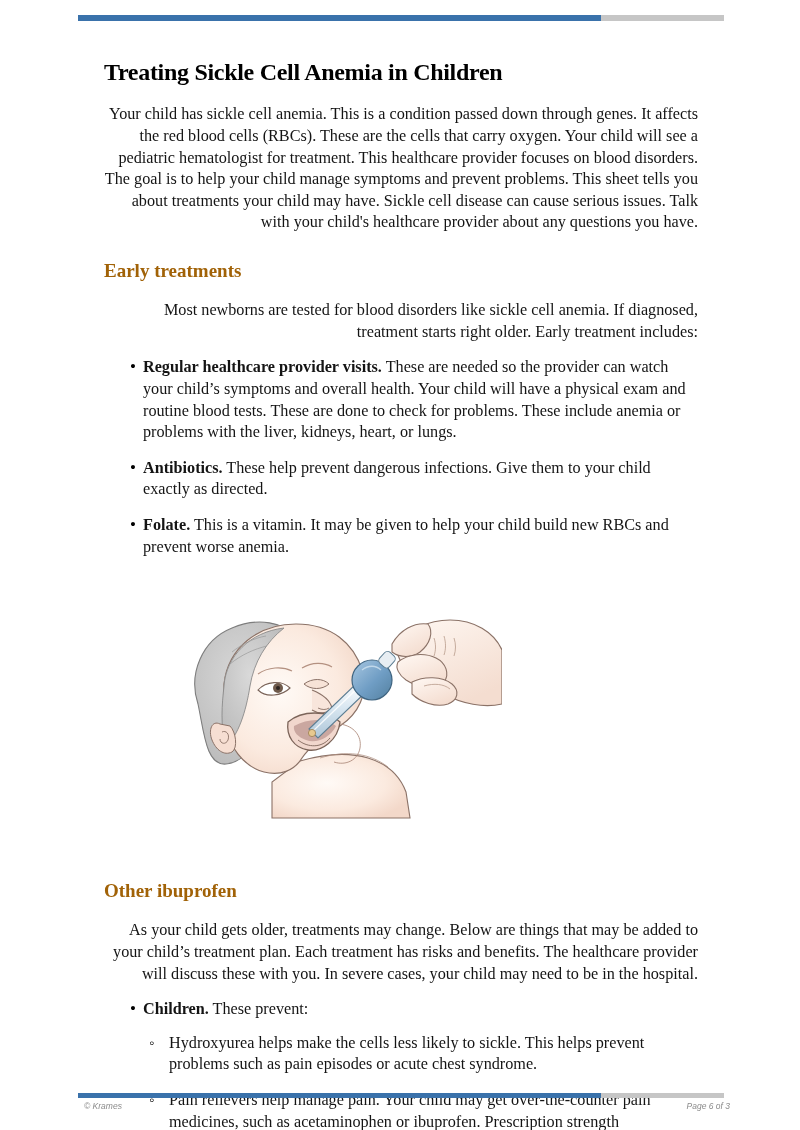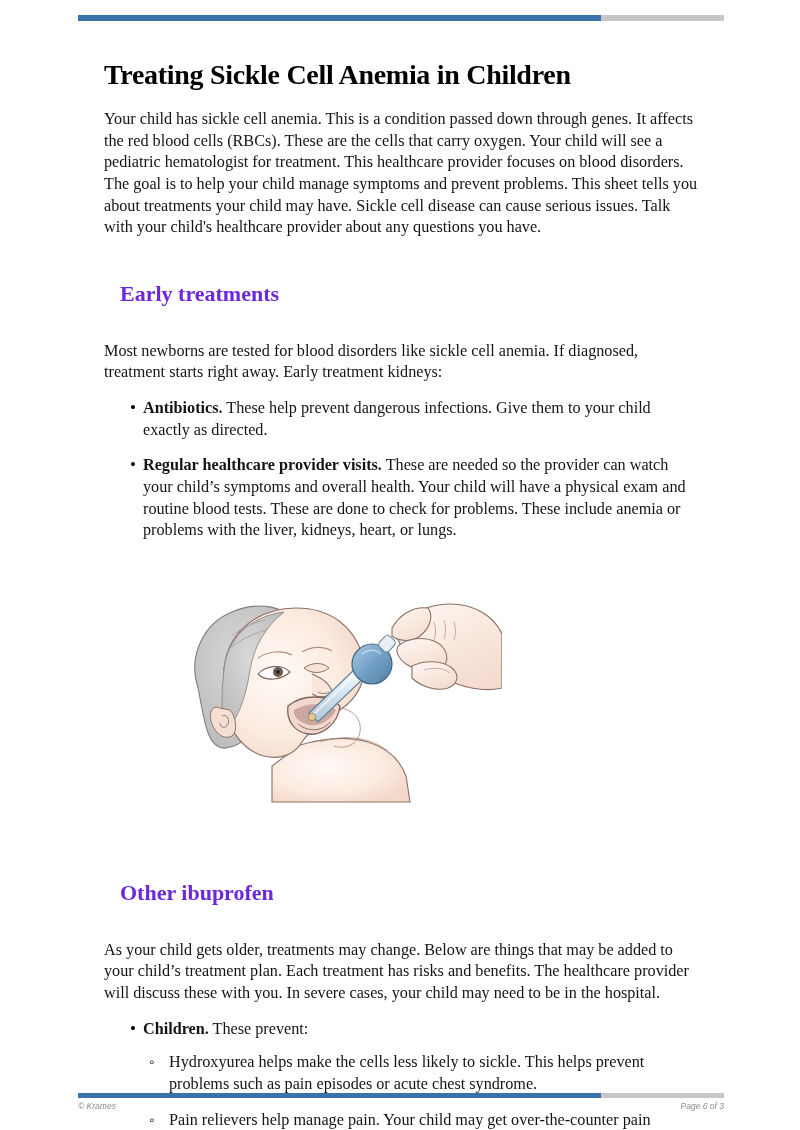--- a/index.html
+++ b/index.html
@@ -39,45 +39,45 @@
   
   .page {
     position: absolute;
     left: 104px;
     top: 0;
     width: 594px;
   }
 
   h1.doc-title {
     font-family: "Liberation Serif", serif;
-    font-size: 28px;
+    font-size: 24px;
     font-weight: bold;
     letter-spacing: -0.3px;
     line-height: 1.18;
     margin: 0;
     padding-top: 58px;
     color: #000;
   }
 
   p.body-text {
     font-size: 16.2px;
     line-height: 1.335;
     margin: 0;
     padding-top: 18px;
-    text-align: left;
+    text-align: right;
     color: #141414;
   }
 
   h2.section-head {
     font-family: "Liberation Serif", serif;
-    font-size: 22px;
+    font-size: 19px;
     font-weight: bold;
-    margin: 16px;
+    margin: 0;
     padding-top: 26px;
-    color: #6d28d9;
+    color: #a16207;
   }
   h2.section-head.wide-gap { padding-top: 38px; }
 
   ul.bullets {
     margin: 0;
     padding: 14px 0 0 0;
     list-style: none;
   }
   ul.bullets > li {
     position: relative;
@@ -131,21 +131,21 @@
   }
   .figure svg {
     position: absolute;
     left: 58px;
     top: 14px;
   }
 
   
   .footer {
     position: absolute;
-    left: 78px;
+    left: 84px;
     top: 1101px;
     width: 646px;
     display: flex;
     justify-content: space-between;
     font-family: "Liberation Sans", sans-serif;
     font-style: italic;
     font-size: 8.5px;
     color: #8b8b8b;
   }
 </style>
@@ -158,25 +158,26 @@
 </div>
 
 <div class="page">
 
   <h1 class="doc-title">Treating Sickle Cell Anemia in Children</h1>
 
   <p class="body-text">Your child has sickle cell anemia. This is a condition passed down through genes. It affects the red blood cells (RBCs). These are the cells that carry oxygen. Your child will see a pediatric hematologist for treatment. This healthcare provider focuses on blood disorders. The goal is to help your child manage symptoms and prevent problems. This sheet tells you about treatments your child may have. Sickle cell disease can cause serious issues. Talk with your child's healthcare provider about any questions you have.</p>
 
   <h2 class="section-head">Early treatments</h2>
 
-  <p class="body-text">Most newborns are tested for blood disorders like sickle cell anemia. If diagnosed, treatment starts right away. Early treatment kidneys:</p>
+  <p class="body-text">Most newborns are tested for blood disorders like sickle cell anemia. If diagnosed, treatment starts right older. Early treatment includes:</p>
 
   <ul class="bullets">
+    <li><span class="lead">Regular healthcare provider visits.</span><span> These are needed so the provider can watch your child’s symptoms and overall health. Your child will have a physical exam and routine blood tests. These are done to check for problems. These include anemia or problems with the liver, kidneys, heart, or lungs.</span></li>
     <li><span class="lead">Antibiotics.</span><span> These help prevent dangerous infections. Give them to your child exactly as directed.</span></li>
-    <li><span class="lead">Regular healthcare provider visits.</span><span> These are needed so the provider can watch your child’s symptoms and overall health. Your child will have a physical exam and routine blood tests. These are done to check for problems. These include anemia or problems with the liver, kidneys, heart, or lungs.</span></li>
+    <li><span class="lead">Folate.</span><span> This is a vitamin. It may be given to help your child build new RBCs and prevent worse anemia.</span></li>
   </ul>
 
   <div class="figure">
     <svg width="340" height="240" viewBox="0 0 340 240" xmlns="http://www.w3.org/2000/svg">
       <defs>
         <radialGradient id="skinGrad" cx="40%" cy="45%" r="65%">
           <stop offset="0%" stop-color="#fffaf6"></stop>
           <stop offset="65%" stop-color="#fbeadf"></stop>
           <stop offset="100%" stop-color="#f3d8c9"></stop>
         </radialGradient>

